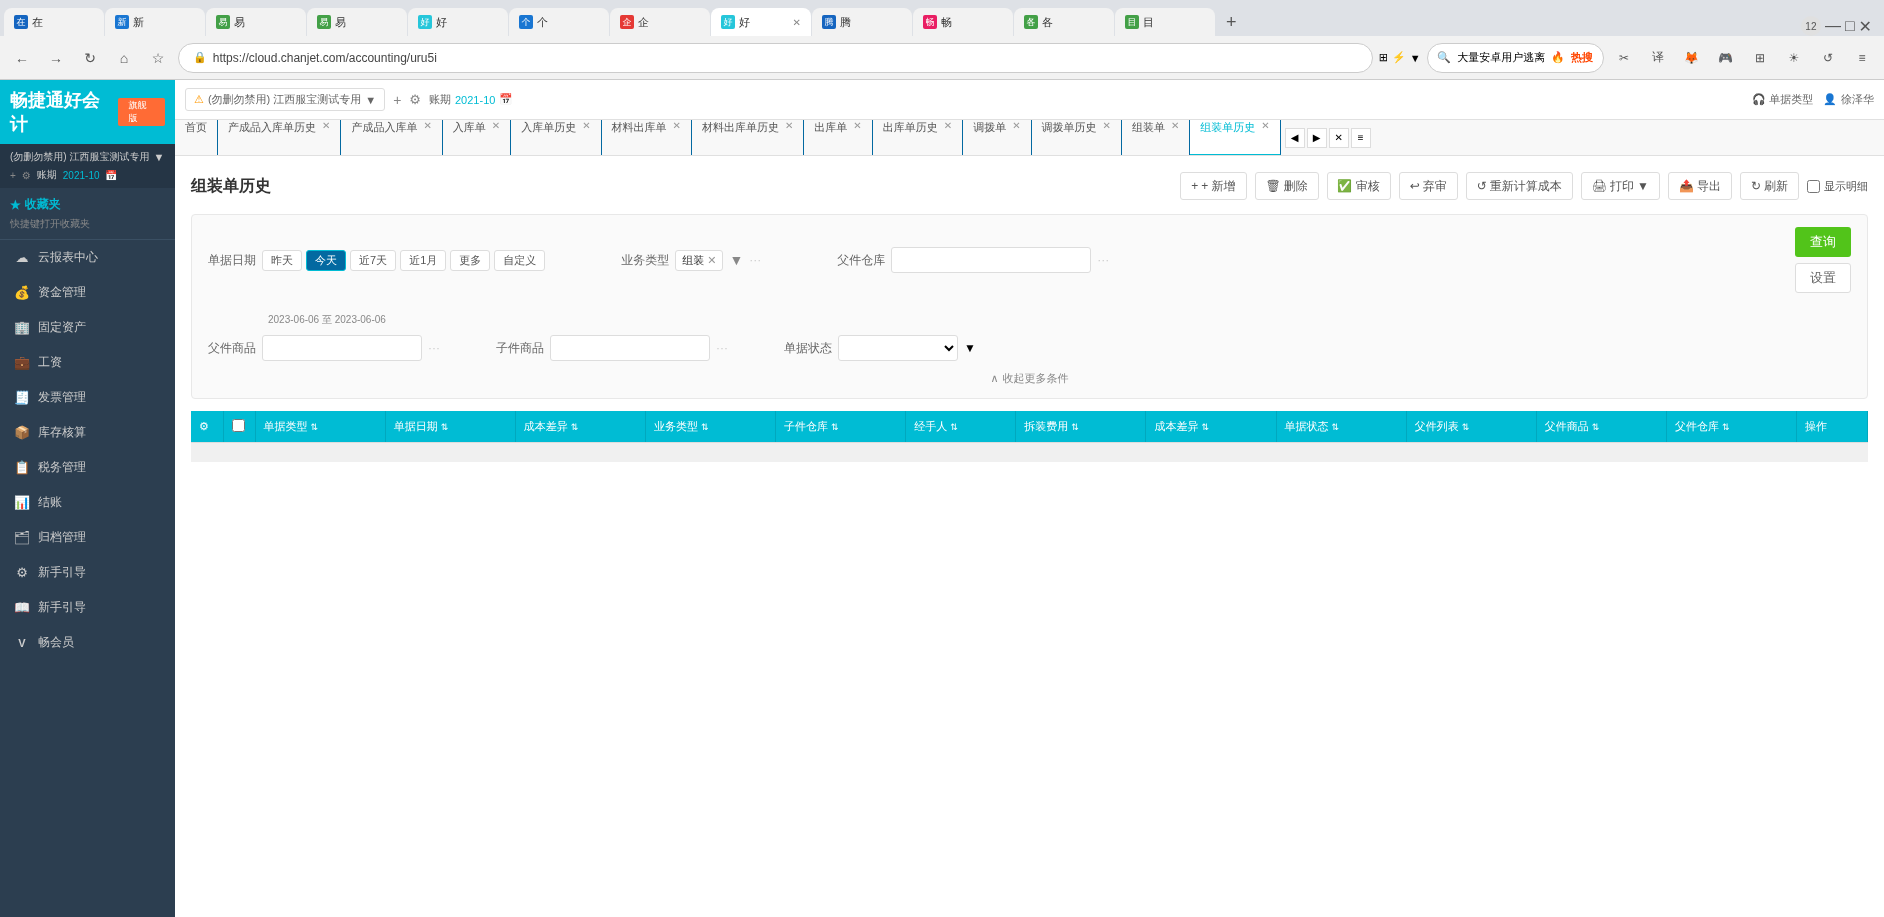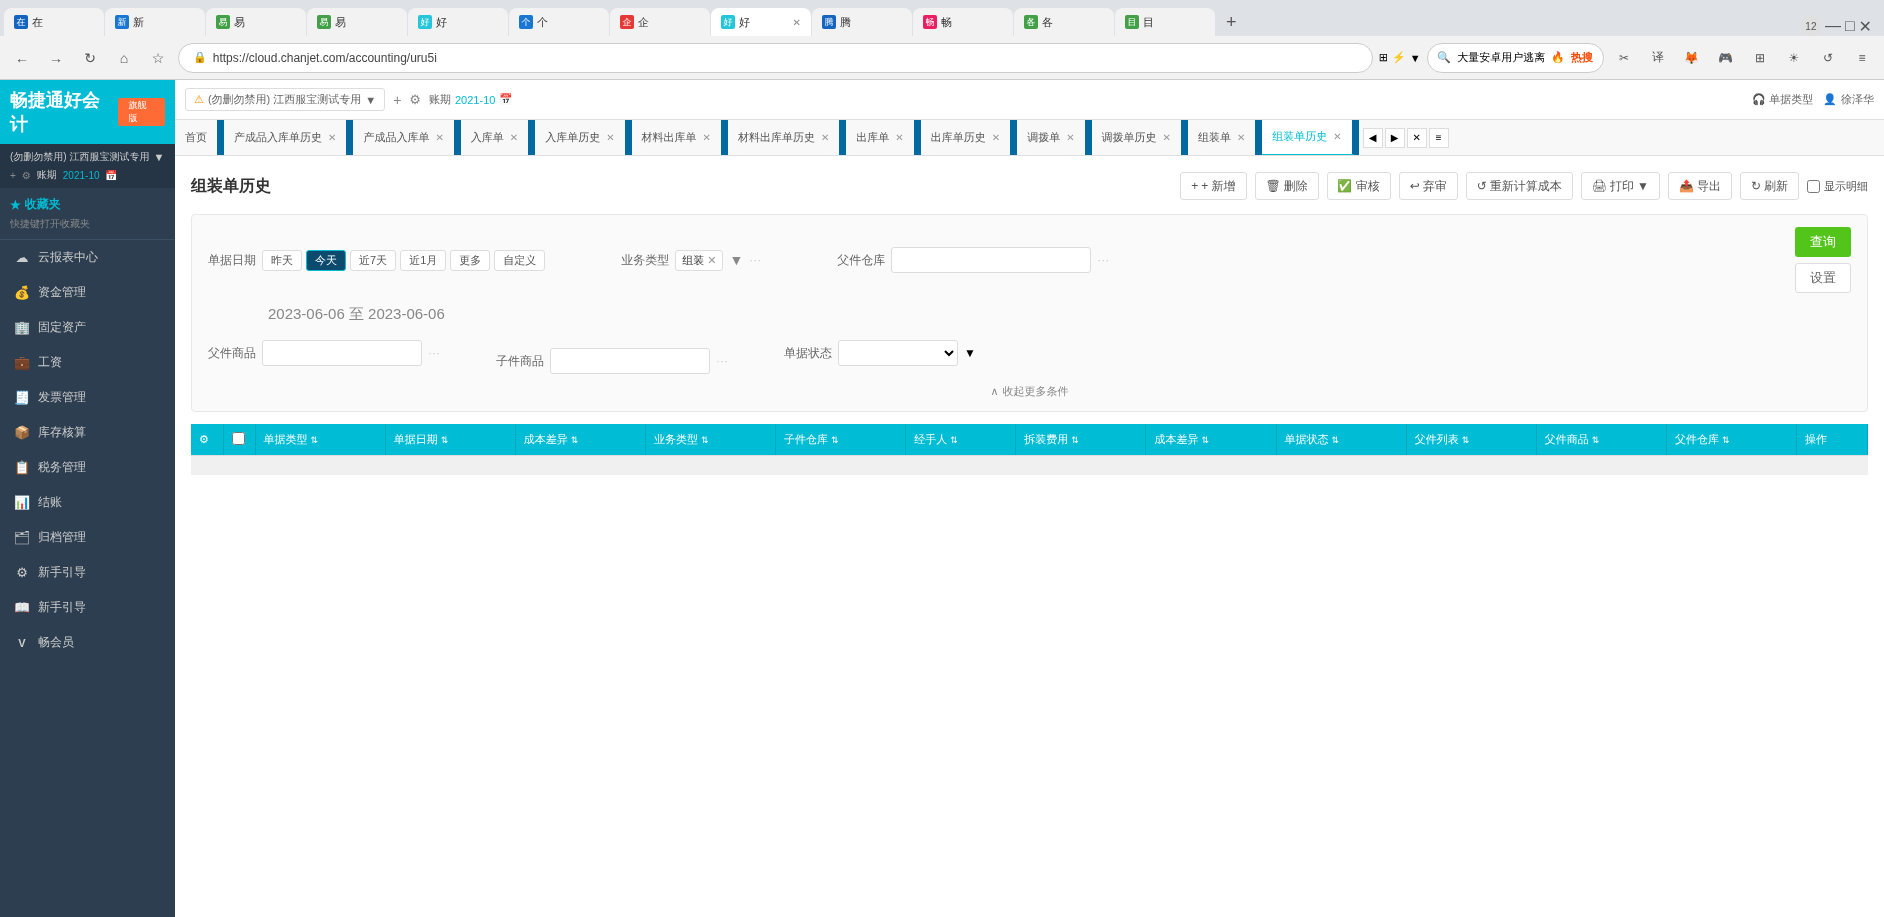--- a/index.html
+++ b/index.html
@@ -47,43 +47,43 @@
     .top-bar { height: 40px; background: #fff; border-bottom: 1px solid #e0e0e0; display: flex; align-items: center; padding: 0 10px; gap: 8px; }
     .company-name { font-size: 11px; color: #666; border: 1px solid #ddd; padding: 3px 8px; border-radius: 3px; display: flex; align-items: center; gap: 4px; }
     .period-btn { font-size: 11px; color: #666; display: flex; align-items: center; gap: 4px; }
     .top-bar-right { margin-left: auto; display: flex; align-items: center; gap: 10px; }
     .service-btn { font-size: 11px; color: #666; display: flex; align-items: center; gap: 3px; cursor: pointer; }
     .user-info { font-size: 11px; color: #666; display: flex; align-items: center; gap: 4px; cursor: pointer; }
 
     
     .tab-nav { height: 36px; background: #f8f8f8; border-bottom: 1px solid #e0e0e0; display: flex; align-items: center; overflow-x: auto; white-space: nowrap; }
     .tab-nav::-webkit-scrollbar { height: 3px; }
-    .page-tab { display: inline-flex; align-items: center; height: 36px; padding: 0 10px; font-size: 11px; color: #555; cursor: pointer; border-right: 7px solid #0369a1; gap: 4px; white-space: nowrap; }
+    .page-tab { display: inline-flex; align-items: flex-start; height: 36px; padding: 0 10px; font-size: 11px; color: #555; cursor: pointer; border-right: 1px solid #0369a1; gap: 4px; white-space: nowrap; }
     .page-tab.active { background: #fff; color: #00bcd4; border-bottom: 2px solid #00bcd4; }
     .page-tab .tab-x { color: #999; font-size: 10px; margin-left: 2px; }
     .tab-nav-arrows { display: flex; align-items: center; gap: 2px; padding: 0 4px; }
     .tab-arrow { width: 20px; height: 20px; border: 1px solid #ddd; background: #fff; cursor: pointer; display: flex; align-items: center; justify-content: center; font-size: 10px; }
 
     
     .page-content { flex: 1; overflow-y: auto; padding: 16px; }
     .page-title-row { display: flex; align-items: center; justify-content: space-between; margin-bottom: 14px; }
     .page-title { font-size: 16px; font-weight: bold; color: #333; }
     .action-toolbar { display: flex; align-items: center; gap: 8px; }
     .action-btn { display: flex; align-items: center; gap: 3px; padding: 4px 10px; border: 1px solid #ddd; background: #fff; border-radius: 3px; font-size: 12px; color: #555; cursor: pointer; height: 28px; }
 
     
     .filter-section { background: #fafafa; border: 1px solid #e8e8e8; border-radius: 4px; padding: 12px 16px; margin-bottom: 12px; }
     .filter-row { display: flex; align-items: center; gap: 16px; margin-bottom: 10px; }
     .filter-row:last-child { margin-bottom: 0; }
     .filter-item { display: flex; align-items: center; gap: 6px; }
     .filter-label { color: #666; font-size: 12px; white-space: nowrap; }
     .date-filter { display: flex; align-items: center; gap: 4px; }
     .date-btn { padding: 2px 8px; border: 1px solid #ddd; background: #fff; border-radius: 3px; font-size: 11px; cursor: pointer; color: #555; }
-    .date-btn.active { background: #0c4a6e; color: #fff; border-color: #00bcd4; }
-    .date-range { color: #888; font-size: 15px; margin-top: 2px; }
+    .date-btn.active { background: #0369a1; color: #fff; border-color: #00bcd4; }
+    .date-range { color: #888; font-size: 10px; margin-top: 10px; }
     .filter-tag { display: inline-flex; align-items: center; gap: 3px; background: #fff; border: 1px solid #ddd; border-radius: 3px; padding: 2px 6px; font-size: 11px; color: #333; }
     .filter-tag .tag-close { color: #999; cursor: pointer; }
     .filter-input { height: 26px; border: 1px solid #ddd; border-radius: 3px; padding: 0 6px; font-size: 11px; width: 180px; }
     .filter-dropdown { height: 26px; border: 1px solid #ddd; border-radius: 3px; padding: 0 6px; font-size: 11px; width: 120px; background: #fff; }
     .collapse-btn { display: flex; align-items: center; justify-content: center; color: #888; font-size: 11px; cursor: pointer; gap: 4px; margin-top: 6px; }
 
     
     .data-table { width: 100%; border-collapse: collapse; }
     .table-header { background: #00bcd4; }
     .table-header th { color: #fff; padding: 8px 8px; font-size: 11px; font-weight: normal; text-align: left; border-right: 1px solid #00a8be; white-space: nowrap; }
@@ -451,21 +451,21 @@
         </div>
 
         <div class="filter-row">
 
           <div class="filter-item">
             <span class="filter-label">父件商品</span>
             <input type="text" class="filter-input" style="width: 160px;">
             <span style="color:#ccc;cursor:pointer;">···</span>
           </div>
 
-          <div class="filter-item" style="margin-left:40px;margin-top:16px;">
+          <div class="filter-item" style="margin-left:40px;">
             <span class="filter-label">子件商品</span>
             <input type="text" class="filter-input" style="width: 160px;">
             <span style="color:#ccc;cursor:pointer;">···</span>
           </div>
 
           <div class="filter-item" style="margin-left:40px;">
             <span class="filter-label">单据状态</span>
             <select class="filter-dropdown">
               <option></option>
             </select>

